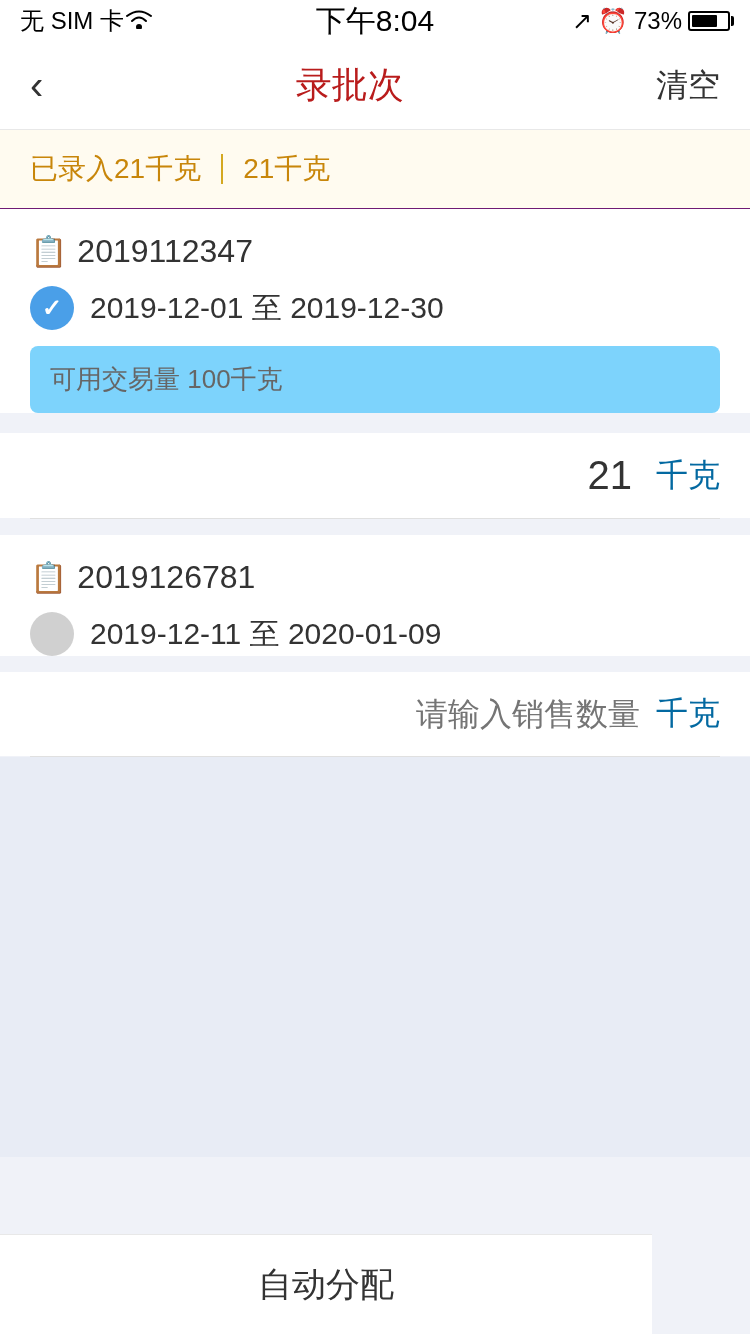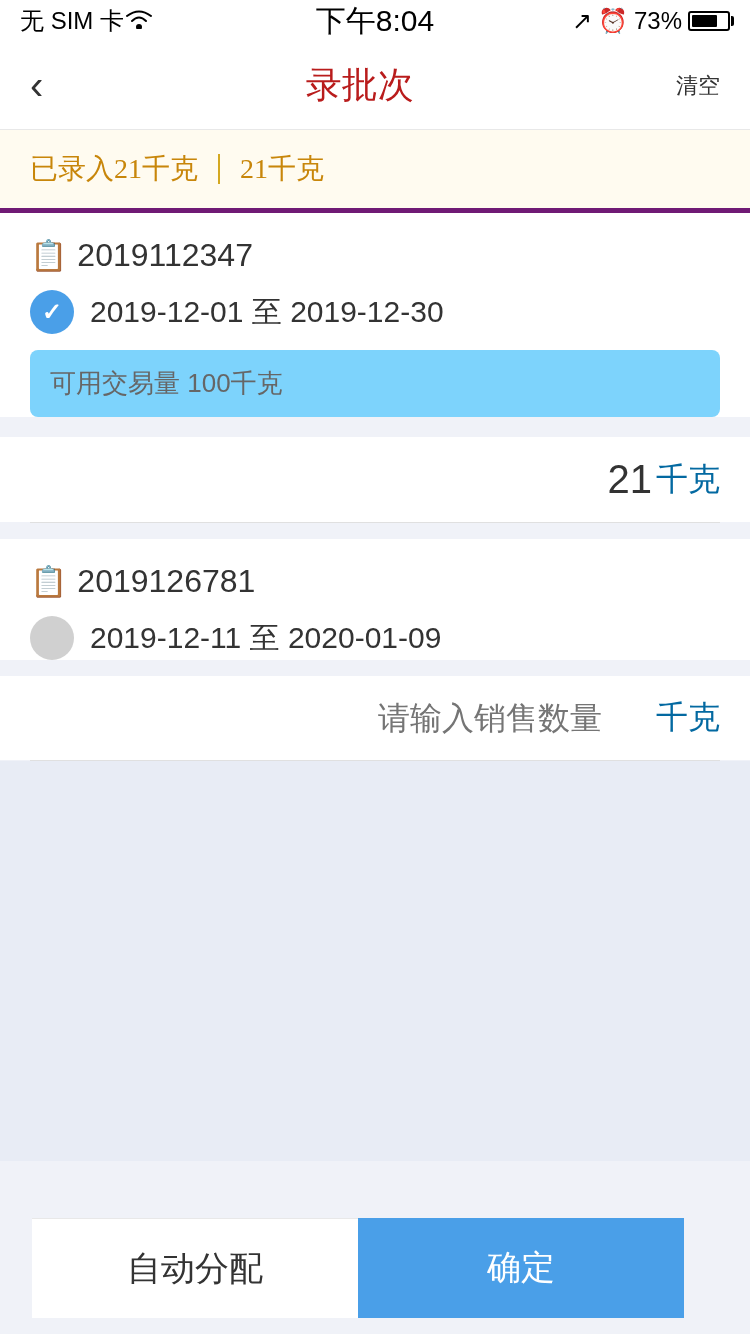--- a/index.html
+++ b/index.html
@@ -85,34 +85,33 @@
       font-size: 40px;
       color: #333;
       cursor: pointer;
     }
     .nav-title {
       font-size: 36px;
       font-weight: 400;
       color: #b91c1c;
     }
     .nav-clear {
-      font-size: 22px;
+      font-size: 32px;
       color: #333;
       cursor: pointer;
     }
 
     
     .summary-bar {
       background: #fffbf0;
-      border-bottom: 5px solid #701a75;
+      border-bottom: 1px solid #701a75;
       padding: 20px 30px;
       display: flex;
       align-items: center;
       gap: 20px;
-      font-family: Liberation Serif, serif;
     }
     .summary-text {
       font-size: 28px;
       color: #c8860a;
     }
     .summary-divider {
       width: 2px;
       height: 30px;
       background: #d4a820;
     }
@@ -173,21 +172,21 @@
       color: #666;
       margin-bottom: 20px;
     }
 
     
     .amount-row {
       display: flex;
       align-items: center;
       justify-content: flex-end;
       padding: 20px 30px;
-      gap: 4px;
+      gap: 24px;
       background: #fff;
     }
     .amount-value {
       font-size: 40px;
       color: #333;
       font-weight: 500;
     }
     .amount-unit {
       font-size: 32px;
       color: #0369a1;
@@ -205,21 +204,21 @@
       justify-content: flex-end;
       padding: 20px 30px;
       gap: 16px;
       background: #fff;
     }
     .quantity-input {
       border: none;
       outline: none;
       font-size: 32px;
       color: #ccc;
-      text-align: center;
+      text-align: right;
       width: 300px;
       background: transparent;
     }
     .input-divider {
       height: 1px;
       background: #e0e0e0;
       margin: 0 30px;
     }
 
     
@@ -228,23 +227,22 @@
       flex: 1;
       min-height: 400px;
     }
 
     
     .bottom-bar {
       width: 652px;
       height: 100px;
       display: flex;
       position: fixed;
-      bottom: 16px;
+      bottom: 0;
       left: 0;
-      margin-left: 32px;
     }
     .btn-auto {
       flex: 1;
       background: #fff;
       border: none;
       font-size: 34px;
       color: #333;
       cursor: pointer;
       display: flex;
       align-items: center;
@@ -349,16 +347,13 @@
   <div class="input-divider"></div>
 
   <div class="gray-area"></div>
 
 </div>
 
 <div class="bottom-bar">
   <button class="btn-auto">
     <span>自动分配</span>
   </button>
-  <button class="btn-confirm">
-    <span>确定</span>
-  </button>
 </div>
 
 </body></html>

